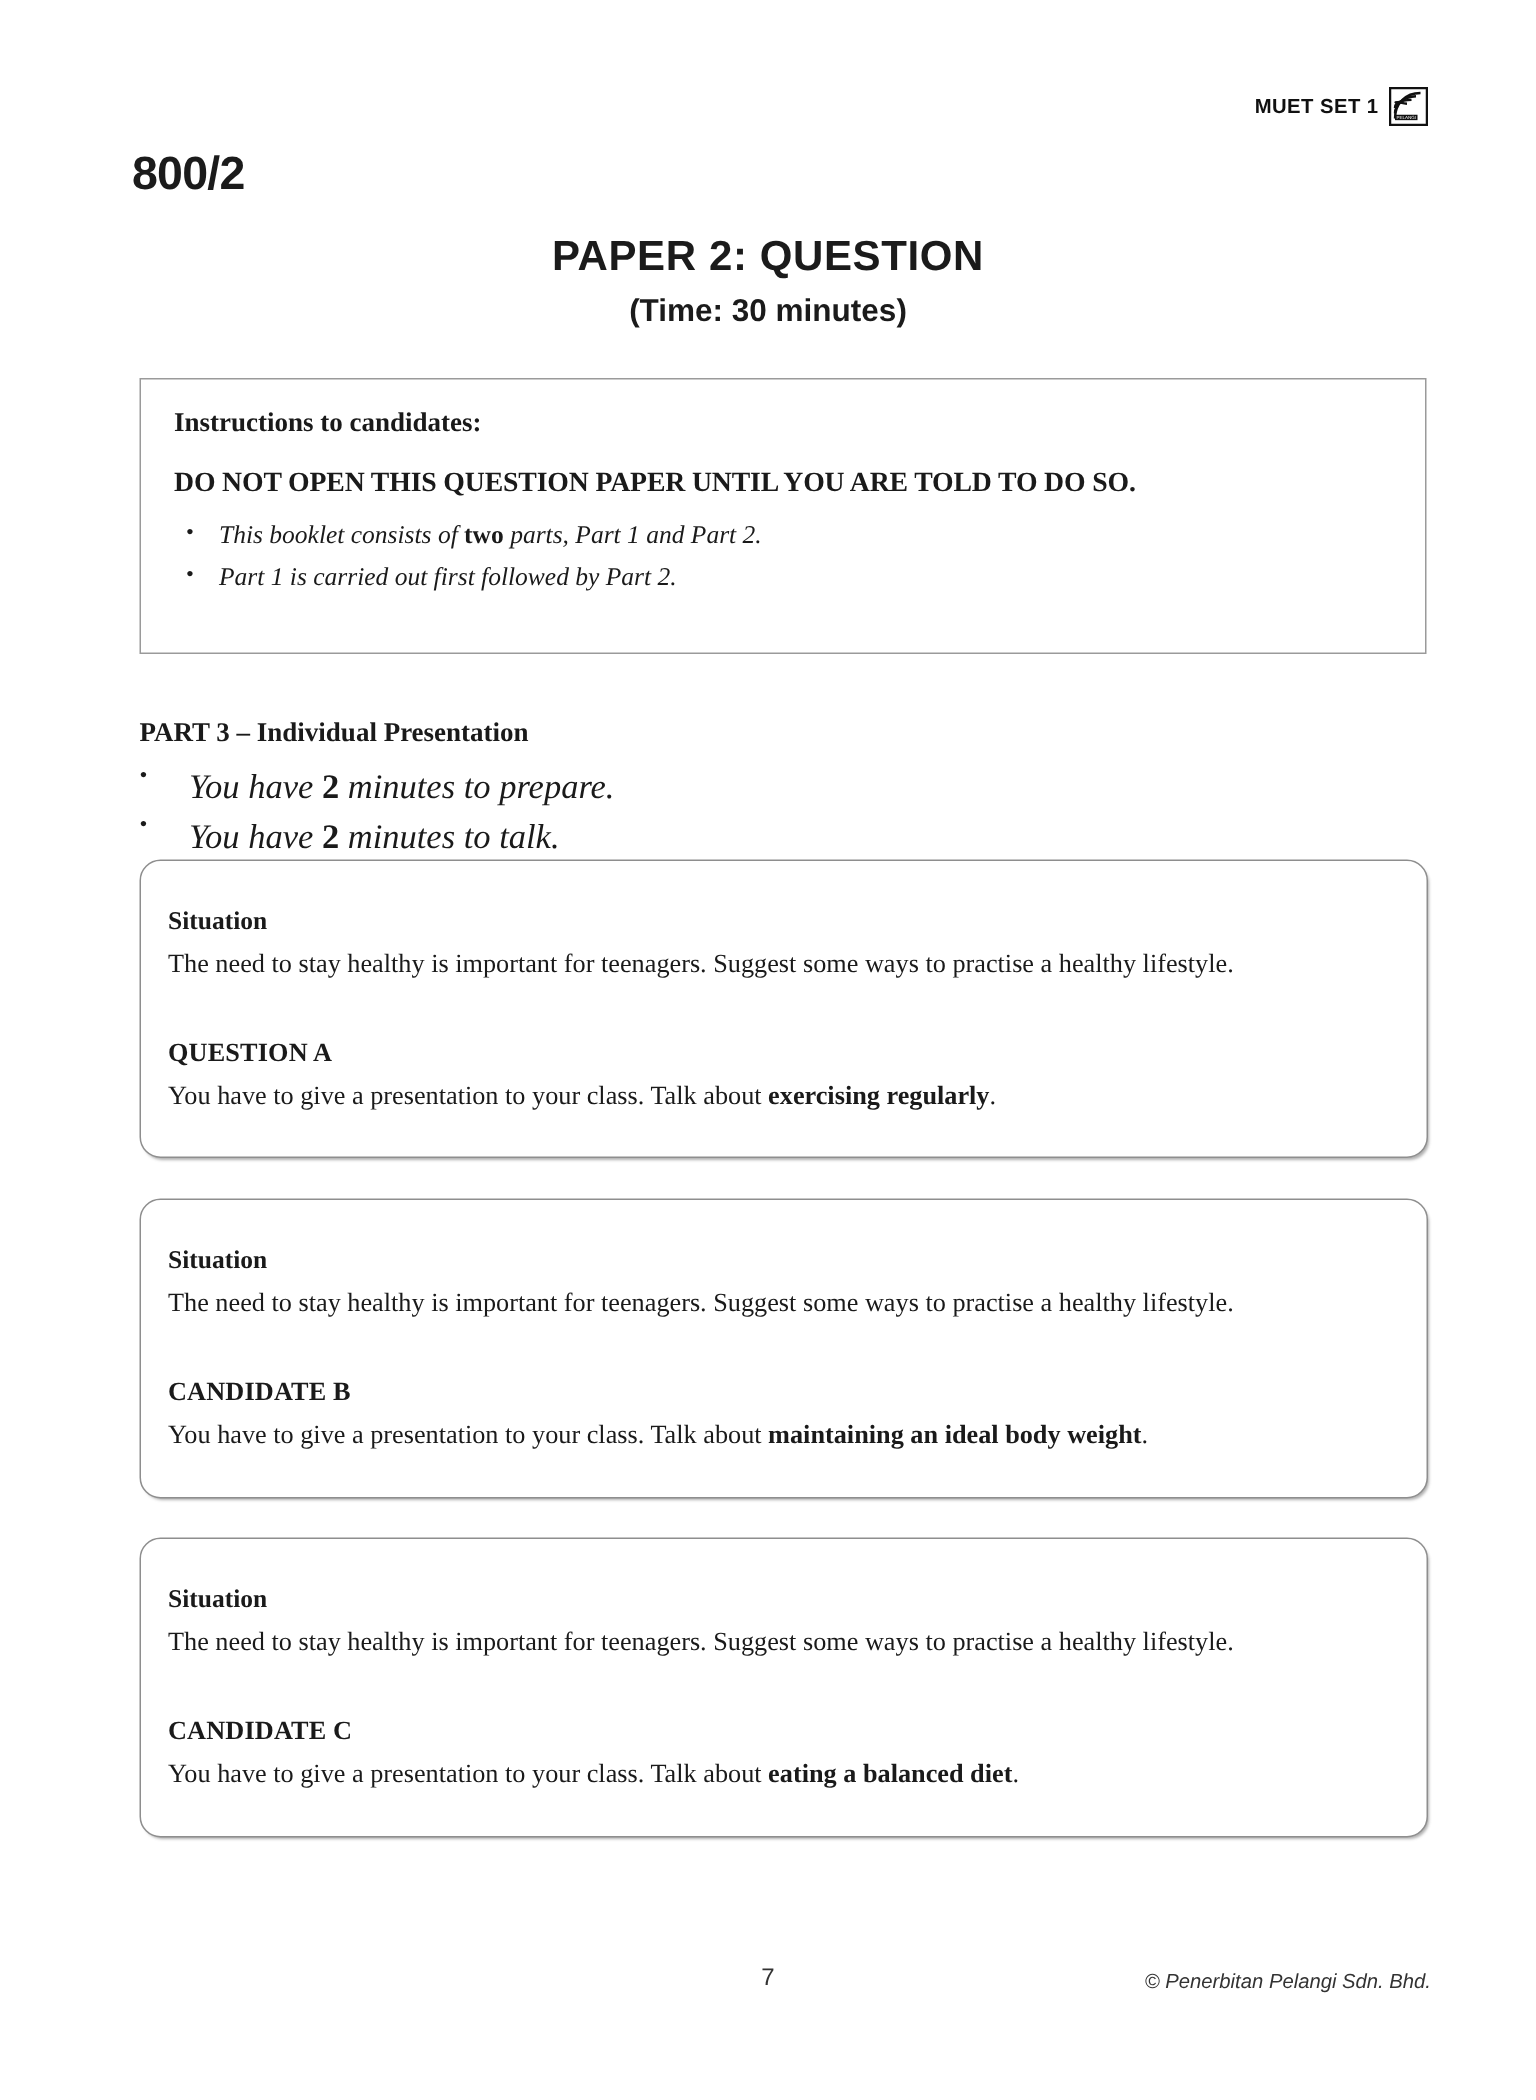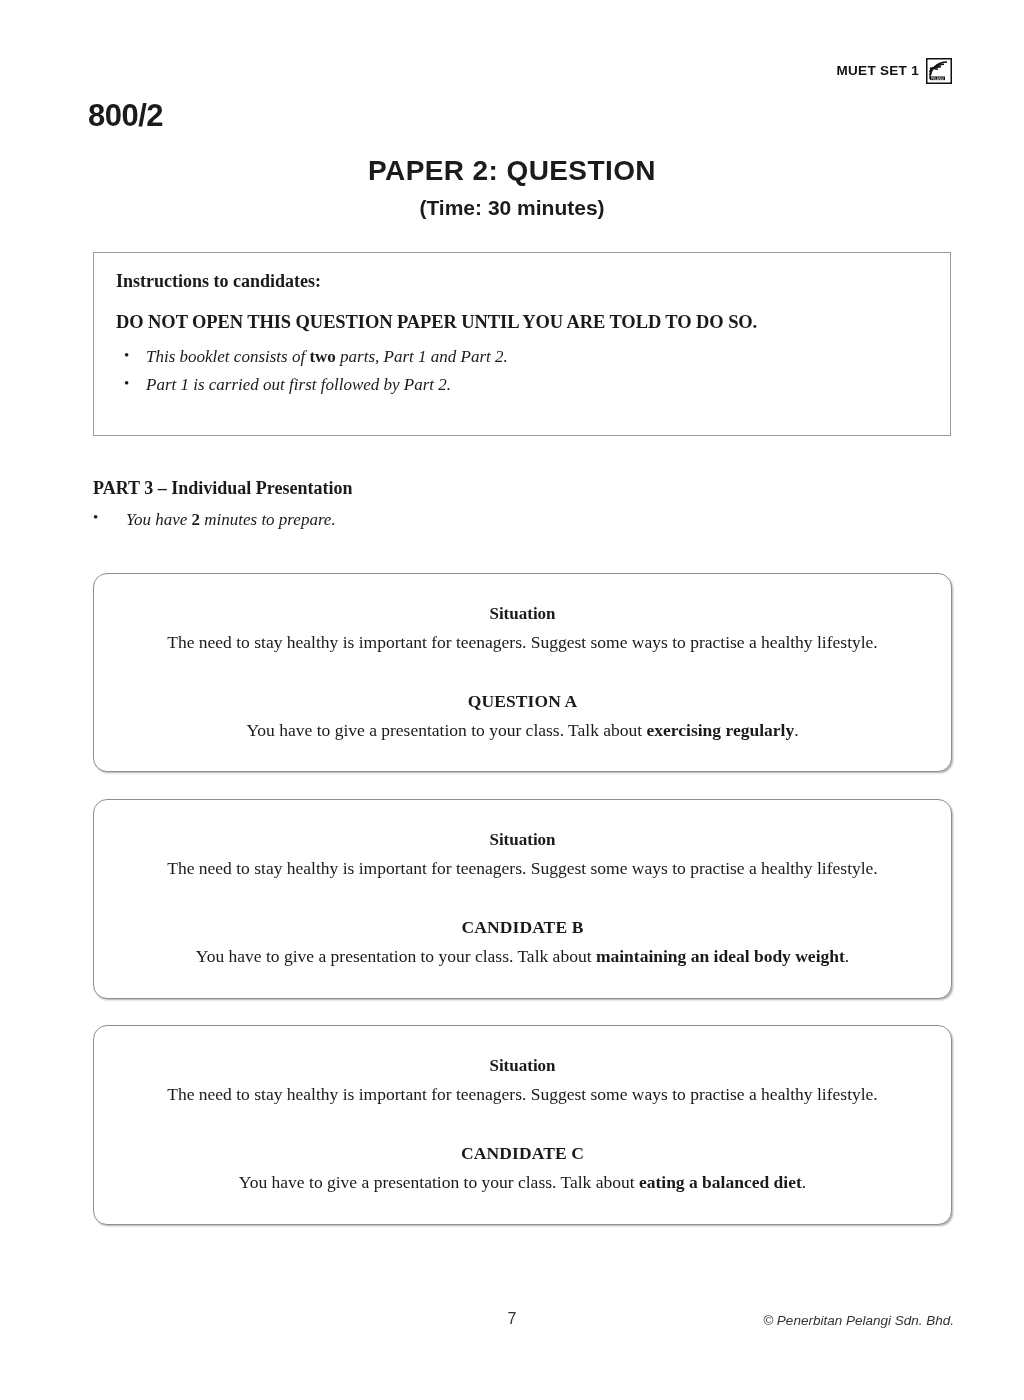--- a/index.html
+++ b/index.html
@@ -133,21 +133,21 @@
   ul.part-list {
     position: absolute;
     left: 93px;
     top: 508px;
     width: 600px;
     list-style: none;
     margin: 0;
     padding: 0;
   }
   ul.part-list li {
-    font-size: 17px;
+    font-size: 23px;
     font-style: italic;
     line-height: 1.45;
     padding-left: 33px;
     position: relative;
   }
   ul.part-list li::before {
     content: "\2022";
     position: absolute;
     left: 0;
     top: -1px;
@@ -163,21 +163,20 @@
   .task-box {
     position: absolute;
     left: 93px;
     width: 859px;
     box-sizing: border-box;
     border: 1.2px solid #8e8e8e;
     border-radius: 14px;
     background: #fff;
     box-shadow: 1.5px 2px 2px -1px rgba(80,80,80,0.45);
     padding: 30px 18px 22px 18px;
-    text-align: center;
   }
   .task-box.box-a { top: 573px;  height: 199px; }
   .task-box.box-b { top: 799px;  height: 200px; }
   .task-box.box-c { top: 1025px; height: 200px; }
 
   .task-label {
     font-size: 17px;
     font-weight: bold;
     margin: 0 0 6px 0;
   }
@@ -245,20 +244,21 @@
   <p class="instructions-warning">DO NOT OPEN THIS QUESTION PAPER UNTIL YOU ARE TOLD TO DO SO.</p>
   <ul class="instr-list">
     <li><span>This booklet consists of </span><b>two</b><span> parts, Part 1 and Part 2.</span></li>
     <li><span>Part 1 is carried out first followed by Part 2.</span><b></b><span></span></li>
   </ul>
 </div>
 
 <div class="part-heading">PART 3 – Individual Presentation</div>
 <ul class="part-list">
   <li><span>You have </span><b>2</b><span> minutes to prepare.</span></li>
+  <li><span>You have </span><b>2</b><span> minutes to talk.</span></li>
 </ul>
 
 <div class="task-box box-a">
   <p class="task-label">Situation</p>
   <p class="task-text">The need to stay healthy is important for teenagers. Suggest some ways to practise a healthy lifestyle.</p>
   <p class="task-candidate">QUESTION A</p>
   <p class="task-text"><span>You have to give a presentation to your class. Talk about </span><b>exercising regularly</b><span>.</span></p>
 </div>
 
 <div class="task-box box-b">

